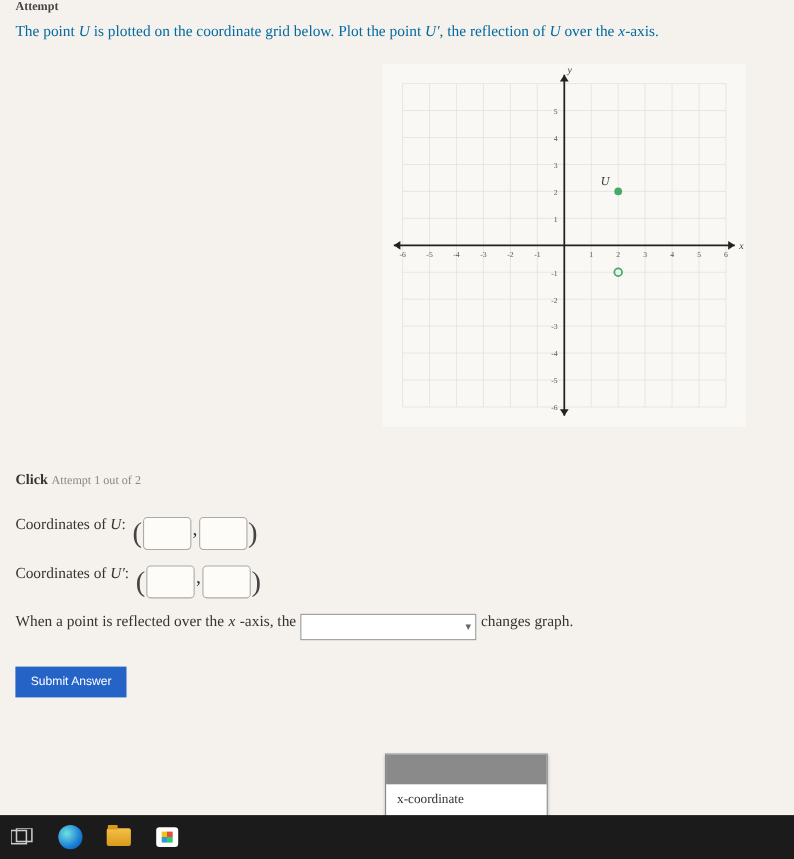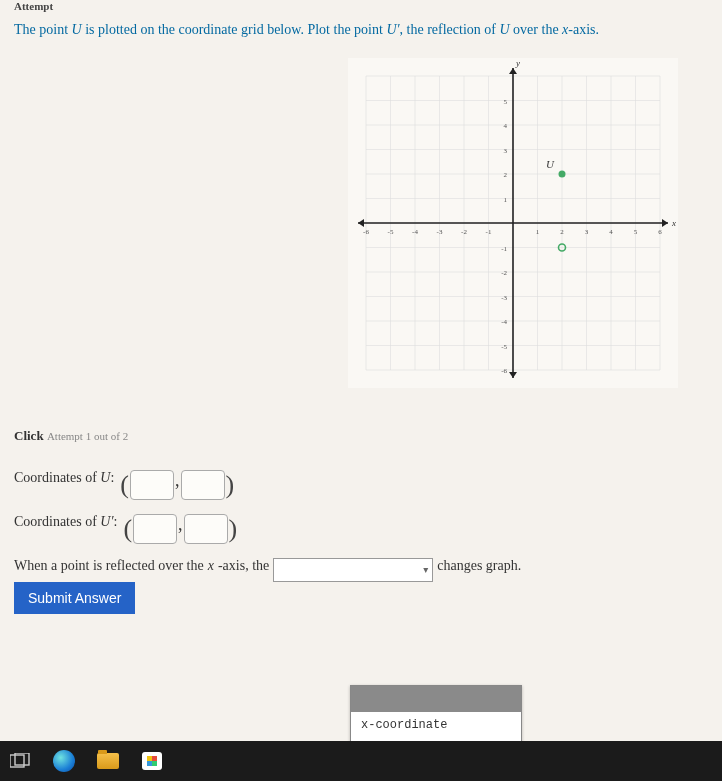--- a/index.html
+++ b/index.html
@@ -90,43 +90,44 @@
   }
   .select-box::after {
     content: "▾";
     font-size: 10px;
     color: #666;
   }
   .dropdown {
     position: absolute;
     left: 350px;
     top: 685px;
-    width: 172px;
+    width: 148px;
     background: #fff;
     border: 1px solid #888;
     font-size: 12px;
-    font-family: Liberation Mono, monospace;
+    font-family: Liberation Serif, serif;
     box-shadow: 0 1px 3px rgba(0,0,0,0.25);
   }
   .dropdown .opt {
     padding: 6px 10px;
     color: #333;
     cursor: pointer;
   }
   .dropdown .opt.sel {
     background: #8a8a8a;
     color: #fff;
   }
   .submit-btn {
     background: #2563c7;
     color: #fff;
     border: none;
-    font-size: 14px;
+    font-size: 11px;
     font-family: Arial, sans-serif;
     padding: 8px 14px;
+    margin-top: 24px;
     cursor: pointer;
   }
   
   .taskbar {
     position: absolute;
     left: 0;
     bottom: 0;
     width: 100%;
     height: 40px;
     background: #1b1b1b;

